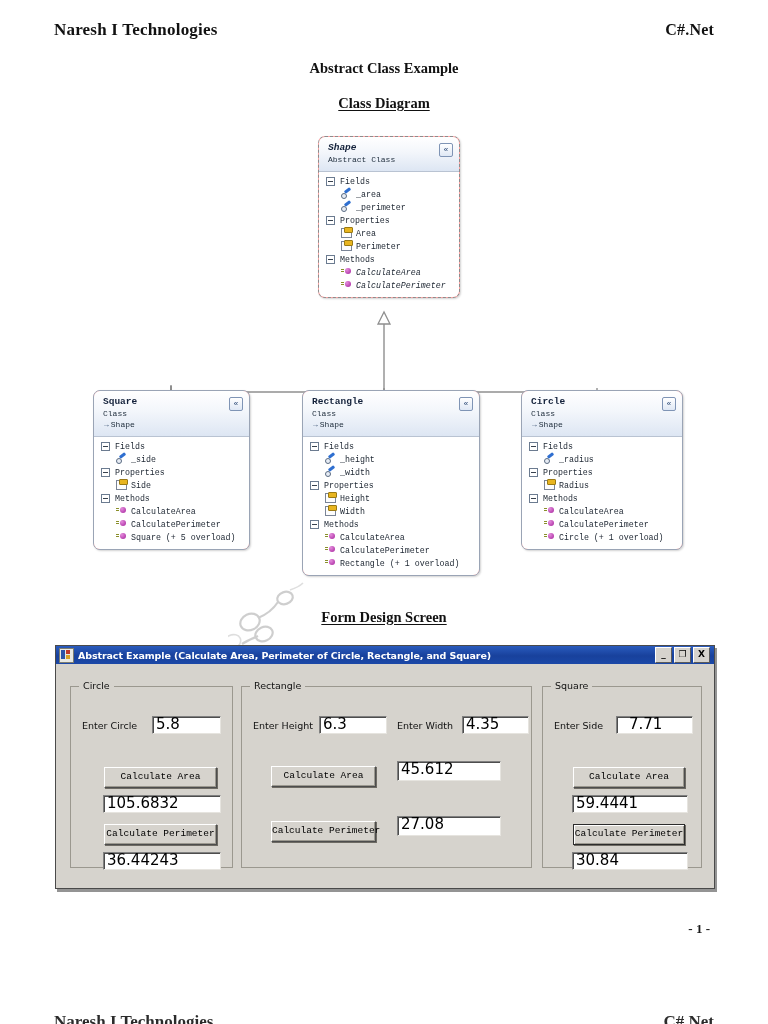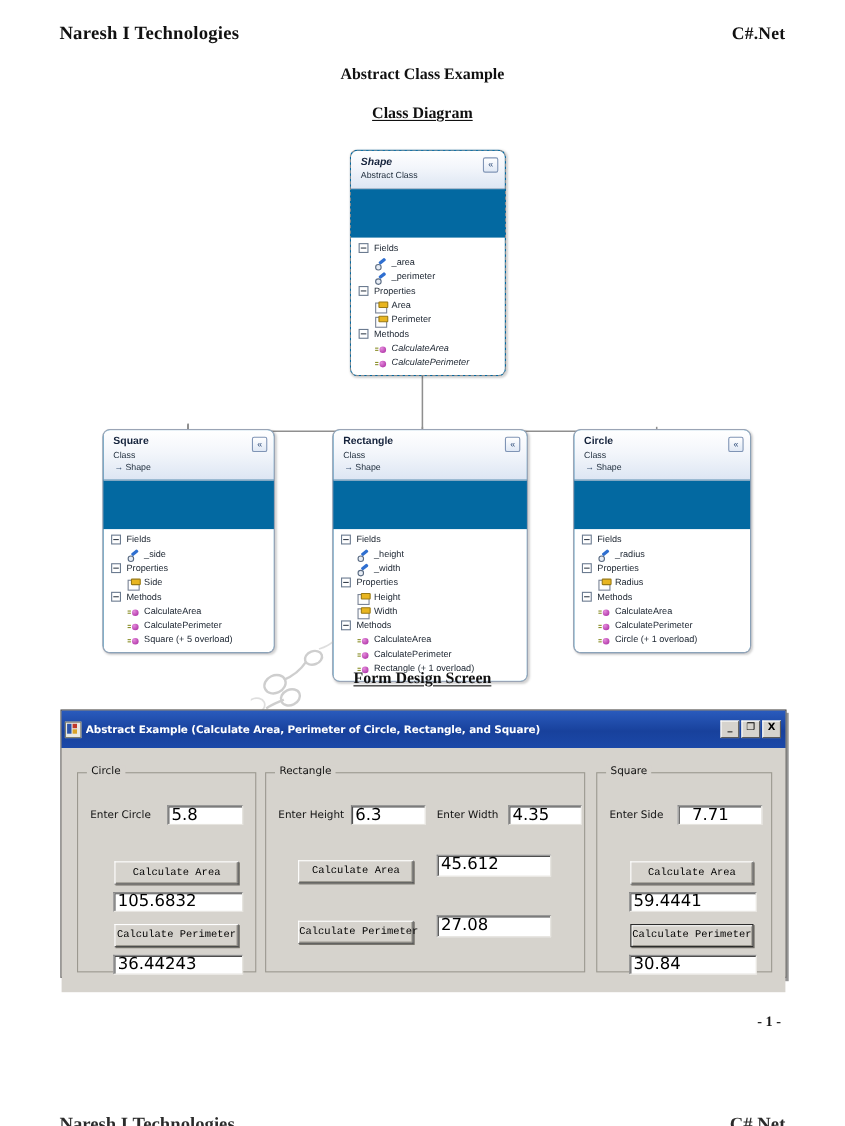--- a/index.html
+++ b/index.html
@@ -70,25 +70,25 @@
     width: 768px; height: 460px;
   }
   .connector-svg {
     position: absolute;
     left: 0; top: 0;
     width: 768px; height: 460px;
   }
 
   .uml-class {
     position: absolute;
-    background: #0369a1;
+    background: #fca5a5;
     border: 1px solid #9aa4b5;
     border-radius: 7px;
     box-shadow: 1px 1px 2px rgba(0,0,0,0.18);
-    font-family: Liberation Sans, sans-serif;
+    font-family: Liberation Mono, monospace;
     overflow: hidden;
   }
   .uml-class.abstract {
     border: 1px dashed #8d8d8d;
   }
   .uml-head {
     position: relative;
     padding: 5px 8px 6px 9px;
     background: linear-gradient(to bottom, #ffffff 0%, #f3f6fb 45%, #dde6f3 100%);
     border-bottom: 1px solid #b9c3d2;
@@ -125,21 +125,20 @@
     border-radius: 2px;
     background: linear-gradient(to bottom, #ffffff, #dfe8f5);
     color: #2c4a77;
     font-size: 8px;
     line-height: 11px;
     text-align: center;
   }
   .uml-body {
     padding: 3px 0 5px 0;
     background: #ffffff;
-    margin-top: 44px;
   }
   .uml-group {
     display: flex;
     align-items: center;
     font-size: 8.3px;
     color: #1b2430;
     line-height: 13px;
     padding: 0 0 0 7px;
   }
   .grp-box {
@@ -153,21 +152,21 @@
   }
   .grp-box::before {
     content: "";
     position: absolute;
     left: 1px; right: 1px; top: 2.5px;
     height: 1px;
     background: #38424f;
   }
   .uml-member {
     display: flex;
-    align-items: flex-end;
+    align-items: flex-start;
     font-size: 8.3px;
     color: #1b2430;
     line-height: 13px;
     padding-left: 22px;
   }
   .uml-member.italic { font-style: italic; }
   .m-icon {
     flex: none;
     width: 11px; height: 10px;
     margin-right: 4px;
@@ -232,21 +231,21 @@
   #winform {
     position: absolute;
     left: 55px; top: 645px;
     width: 658px; height: 242px;
     background: #d6d3cd;
     border: 1px solid #4a4a4a;
     box-shadow: 2px 3px 0 rgba(60,60,60,0.55);
     font-family: "DejaVu Sans", sans-serif;
   }
   .titlebar {
-    height: 34px;
+    height: 18px;
     background: linear-gradient(to bottom, #2a5bbd 0%, #18419c 55%, #1b48a8 100%);
     display: flex;
     align-items: center;
     padding: 0 2px 0 3px;
     color: #ffffff;
   }
   .titlebar-icon {
     flex: none;
     width: 13px; height: 13px;
     margin-right: 4px;

